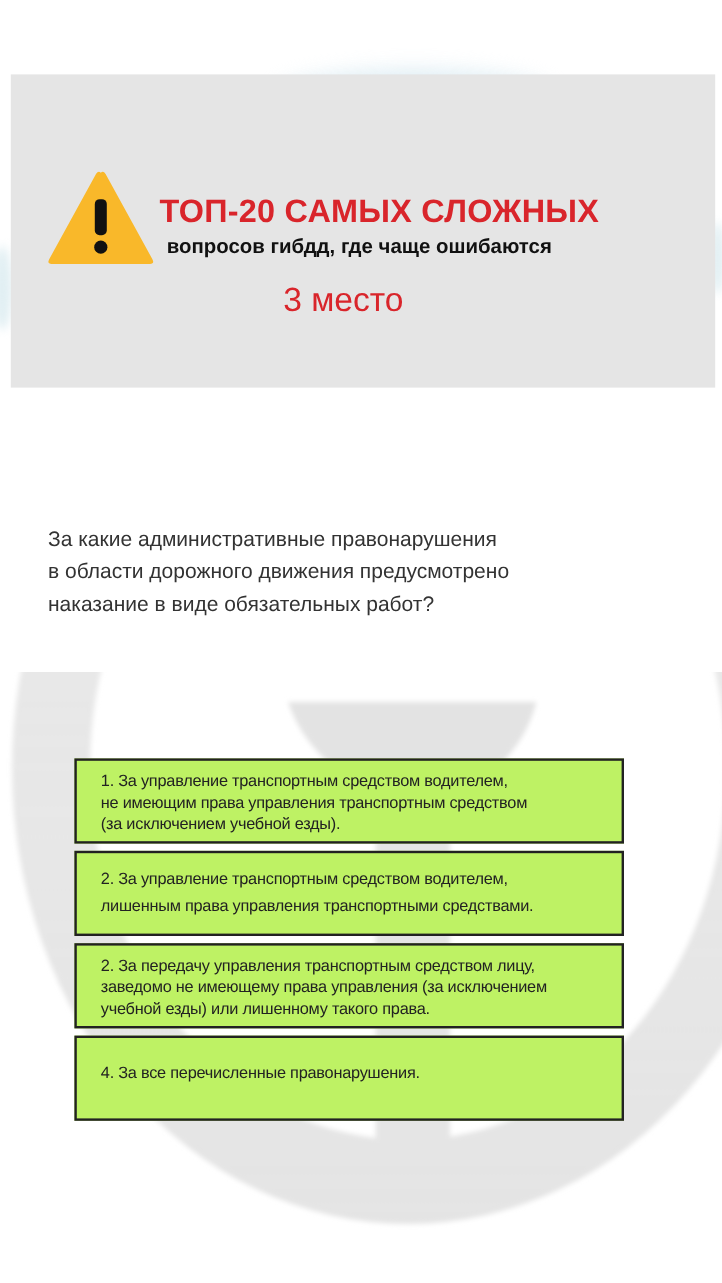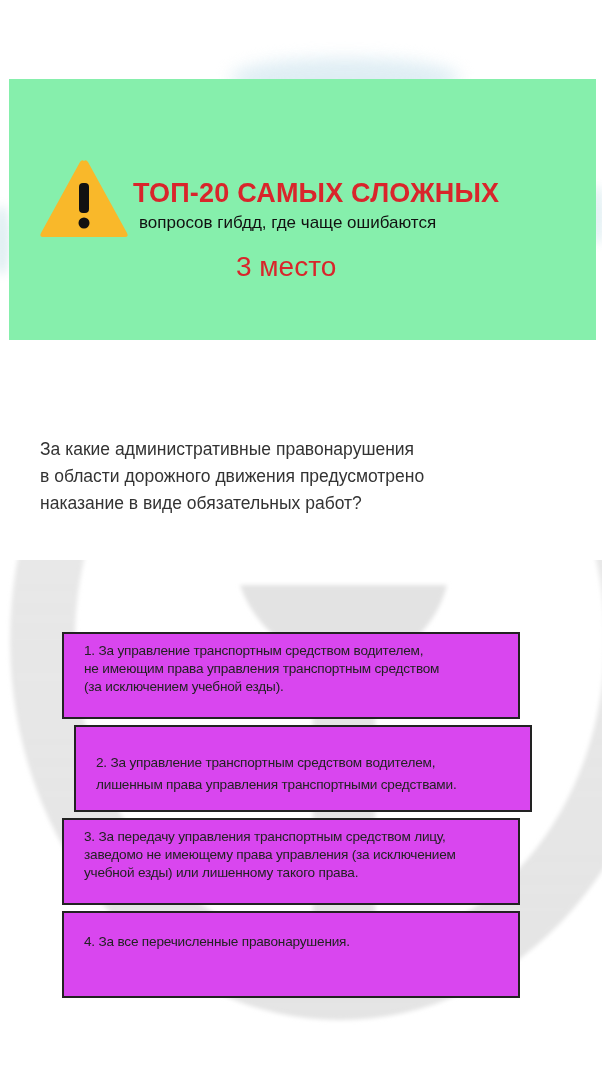--- a/index.html
+++ b/index.html
@@ -15,52 +15,52 @@
   }
   .glow-left {
     position: absolute; left: -6px; top: 205px; width: 16px; height: 70px;
     border-radius: 50%; background: #e1eff3; filter: blur(4px);
   }
   .glow-right {
     position: absolute; left: 592px; top: 185px; width: 12px; height: 60px;
     border-radius: 50%; background: #e1eff3; filter: blur(4px);
   }
   .header-panel {
-    position: absolute; left: 9px; top: 79px; width: 587px; height: 261px;
-    background: #86efac;
+    position: absolute; left: 9px; top: 62px; width: 587px; height: 261px;
+    background: #e5e5e5;
   }
   .warning-icon { position: absolute; left: 30px; top: 80px; width: 90px; height: 80px; }
   .title {
     position: absolute; left: 124px; top: 99px; width: 420px;
     color: #d9252b; font-weight: bold; font-size: 27px; letter-spacing: 0.2px;
     white-space: nowrap;
   }
   .subtitle {
     position: absolute; left: 130px; top: 134px; width: 420px;
-    color: #111; font-weight: normal; font-size: 17px; white-space: nowrap;
+    color: #111; font-weight: bold; font-size: 17px; white-space: nowrap;
   }
   .rank {
     position: absolute; left: 227px; top: 172px;
     color: #d9252b; font-weight: normal; font-size: 28px; white-space: nowrap;
   }
   .watermark { position: absolute; left: 0; top: 560px; width: 602px; height: 509px; }
   .question {
     position: absolute; left: 40px; top: 436px; width: 522px;
     text-align: left; color: #333; font-size: 17.5px; line-height: 27px;
     white-space: pre-line;
   }
   .answers { position: absolute; left: 62px; top: 632px; width: 458px; }
   .answer {
-    box-sizing: border-box; width: 458px; height: 87px;
-    border: 2px solid #222; background: #d946ef;
+    box-sizing: border-box; width: 458px; height: 71px;
+    border: 2px solid #222; background: #bef264;
     margin-bottom: 6px; padding: 8px 12px 0 20px;
     color: #222; font-size: 13.6px; line-height: 18px;
     white-space: pre-line; letter-spacing: -0.2px;
   }
-  .answer.two { padding-top: 25px; line-height: 22px; margin-left: 12px; }
+  .answer.two { padding-top: 11px; line-height: 22px; }
   .answer.four { padding-top: 20px; }
 </style>
 </head>
 <body>
 
 <div class="glow"></div>
 <div class="glow-left"></div>
 <div class="glow-right"></div>
 
 <div class="header-panel">
@@ -96,17 +96,17 @@
 <div class="question">За какие административные правонарушения
 в области дорожного движения предусмотрено
 наказание в виде обязательных работ?</div>
 
 <div class="answers">
   <div class="answer">1. За управление транспортным средством водителем,
 не имеющим права управления транспортным средством
 (за исключением учебной езды).</div>
   <div class="answer two">2. За управление транспортным средством водителем,
 лишенным права управления транспортными средствами.</div>
-  <div class="answer">3. За передачу управления транспортным средством лицу,
+  <div class="answer">2. За передачу управления транспортным средством лицу,
 заведомо не имеющему права управления (за исключением
 учебной езды) или лишенному такого права.</div>
   <div class="answer four">4. За все перечисленные правонарушения.</div>
 </div>
 
 </body></html>

